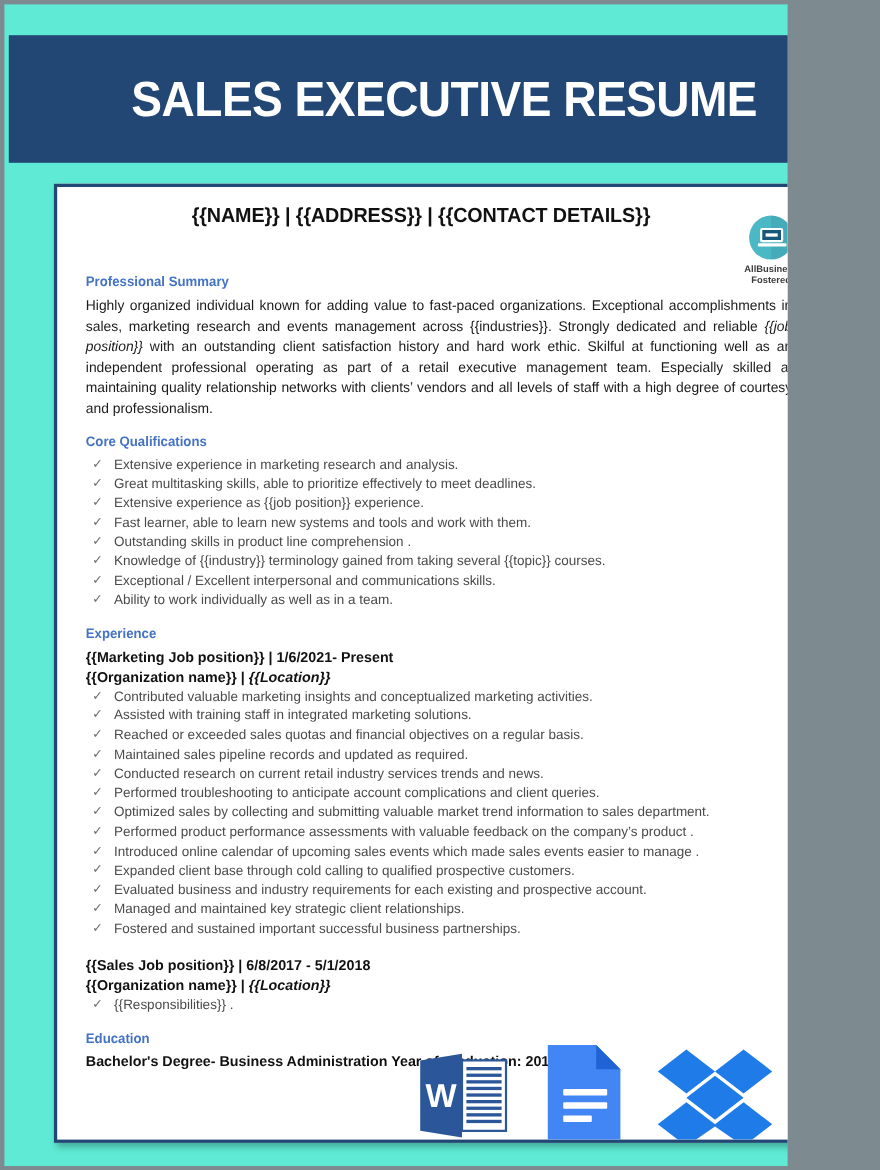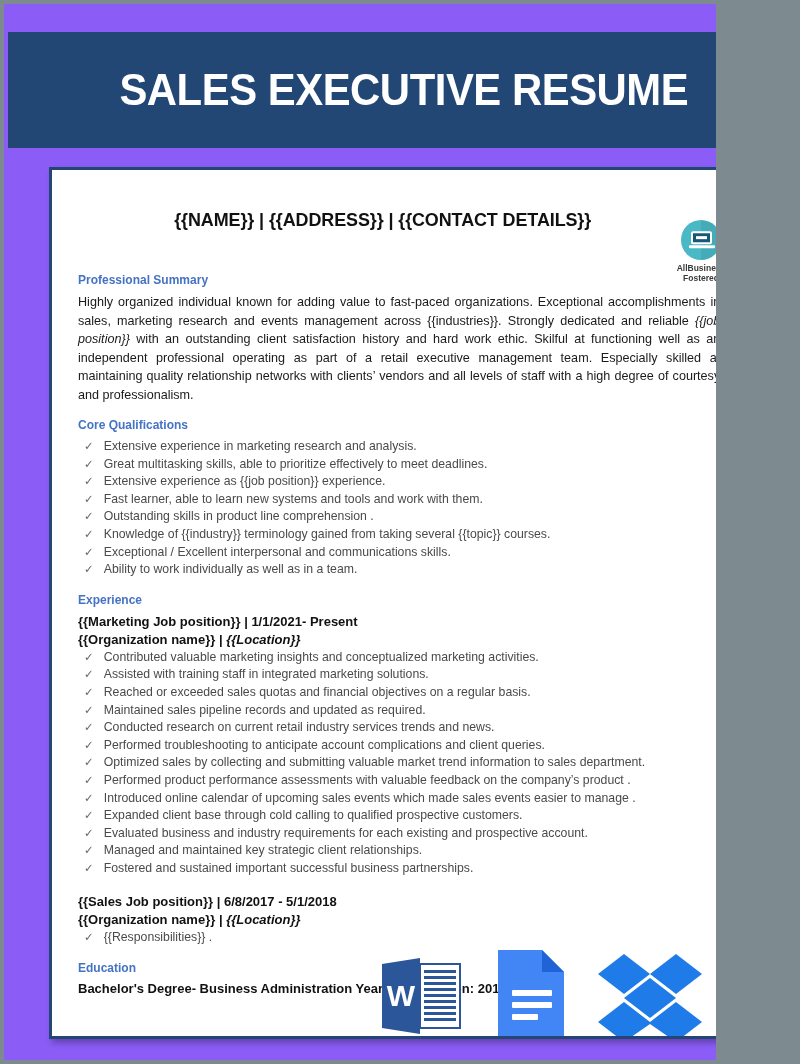--- a/index.html
+++ b/index.html
@@ -13,21 +13,21 @@
     overflow: hidden;
     font-family: "Liberation Sans", sans-serif;
   }
 
   
   #page {
     position: absolute;
     left: 0; top: 0;
     width: 720px;
     height: 1064px;
-    background: #8b5cf6;
+    background: #5eead4;
     box-sizing: border-box;
     border: 4px solid #7d8a8f;
     overflow: hidden;
   }
 
   
   #title-banner {
     position: absolute;
     left: 4px;
     top: 28px;
@@ -56,21 +56,21 @@
     width: 710px;
     height: 872px;
     background: #ffffff;
     border: 3px solid #234775;
     box-sizing: border-box;
     box-shadow: 3px 4px 6px rgba(0,0,0,0.28);
     overflow: hidden;
   }
   #doc-inner {
     position: relative;
-    padding: 30px 24px 0 26px;
+    padding: 6px 24px 0 26px;
     height: 100%;
     box-sizing: border-box;
   }
 
   
   #doc-header {
     position: relative;
     height: 62px;
   }
   #contact-line {
@@ -286,21 +286,21 @@
           <li><span class="check">✓</span><span>Fast learner, able to learn new systems and tools and work with them.</span></li>
           <li><span class="check">✓</span><span>Outstanding skills in product line comprehension .</span></li>
           <li><span class="check">✓</span><span>Knowledge of {{industry}}  terminology gained from taking several {{topic}} courses.</span></li>
           <li><span class="check">✓</span><span>Exceptional / Excellent interpersonal and communications skills.</span></li>
           <li><span class="check">✓</span><span>Ability to work individually as well as in a team.</span></li>
         </ul>
 
       <div class="section-heading tight">Experience</div>
       <div id="experience-container">
           <div class="job-block">
-            <div class="job-line">{{Marketing Job position}} | 1/1/2021- Present</div>
+            <div class="job-line">{{Marketing Job position}} | 1/6/2021- Present</div>
             <div class="job-line"><span>{{Organization name}}</span><span> | </span><span class="loc">{{Location}}</span></div>
             <ul class="check-list">
               <li><span class="check">✓</span><span>Contributed valuable marketing insights and conceptualized marketing activities.</span></li>
               <li><span class="check">✓</span><span>Assisted with training staff in integrated marketing solutions.</span></li>
               <li><span class="check">✓</span><span>Reached or exceeded sales quotas and financial objectives on a regular basis.</span></li>
               <li><span class="check">✓</span><span>Maintained sales pipeline records and updated as required.</span></li>
               <li><span class="check">✓</span><span>Conducted research on current retail industry services trends and news.</span></li>
               <li><span class="check">✓</span><span>Performed troubleshooting to anticipate account complications and client queries.</span></li>
               <li><span class="check">✓</span><span>Optimized sales by collecting and submitting valuable market trend information to sales department.</span></li>
               <li><span class="check">✓</span><span>Performed product performance assessments with valuable feedback on the company’s product .</span></li>

